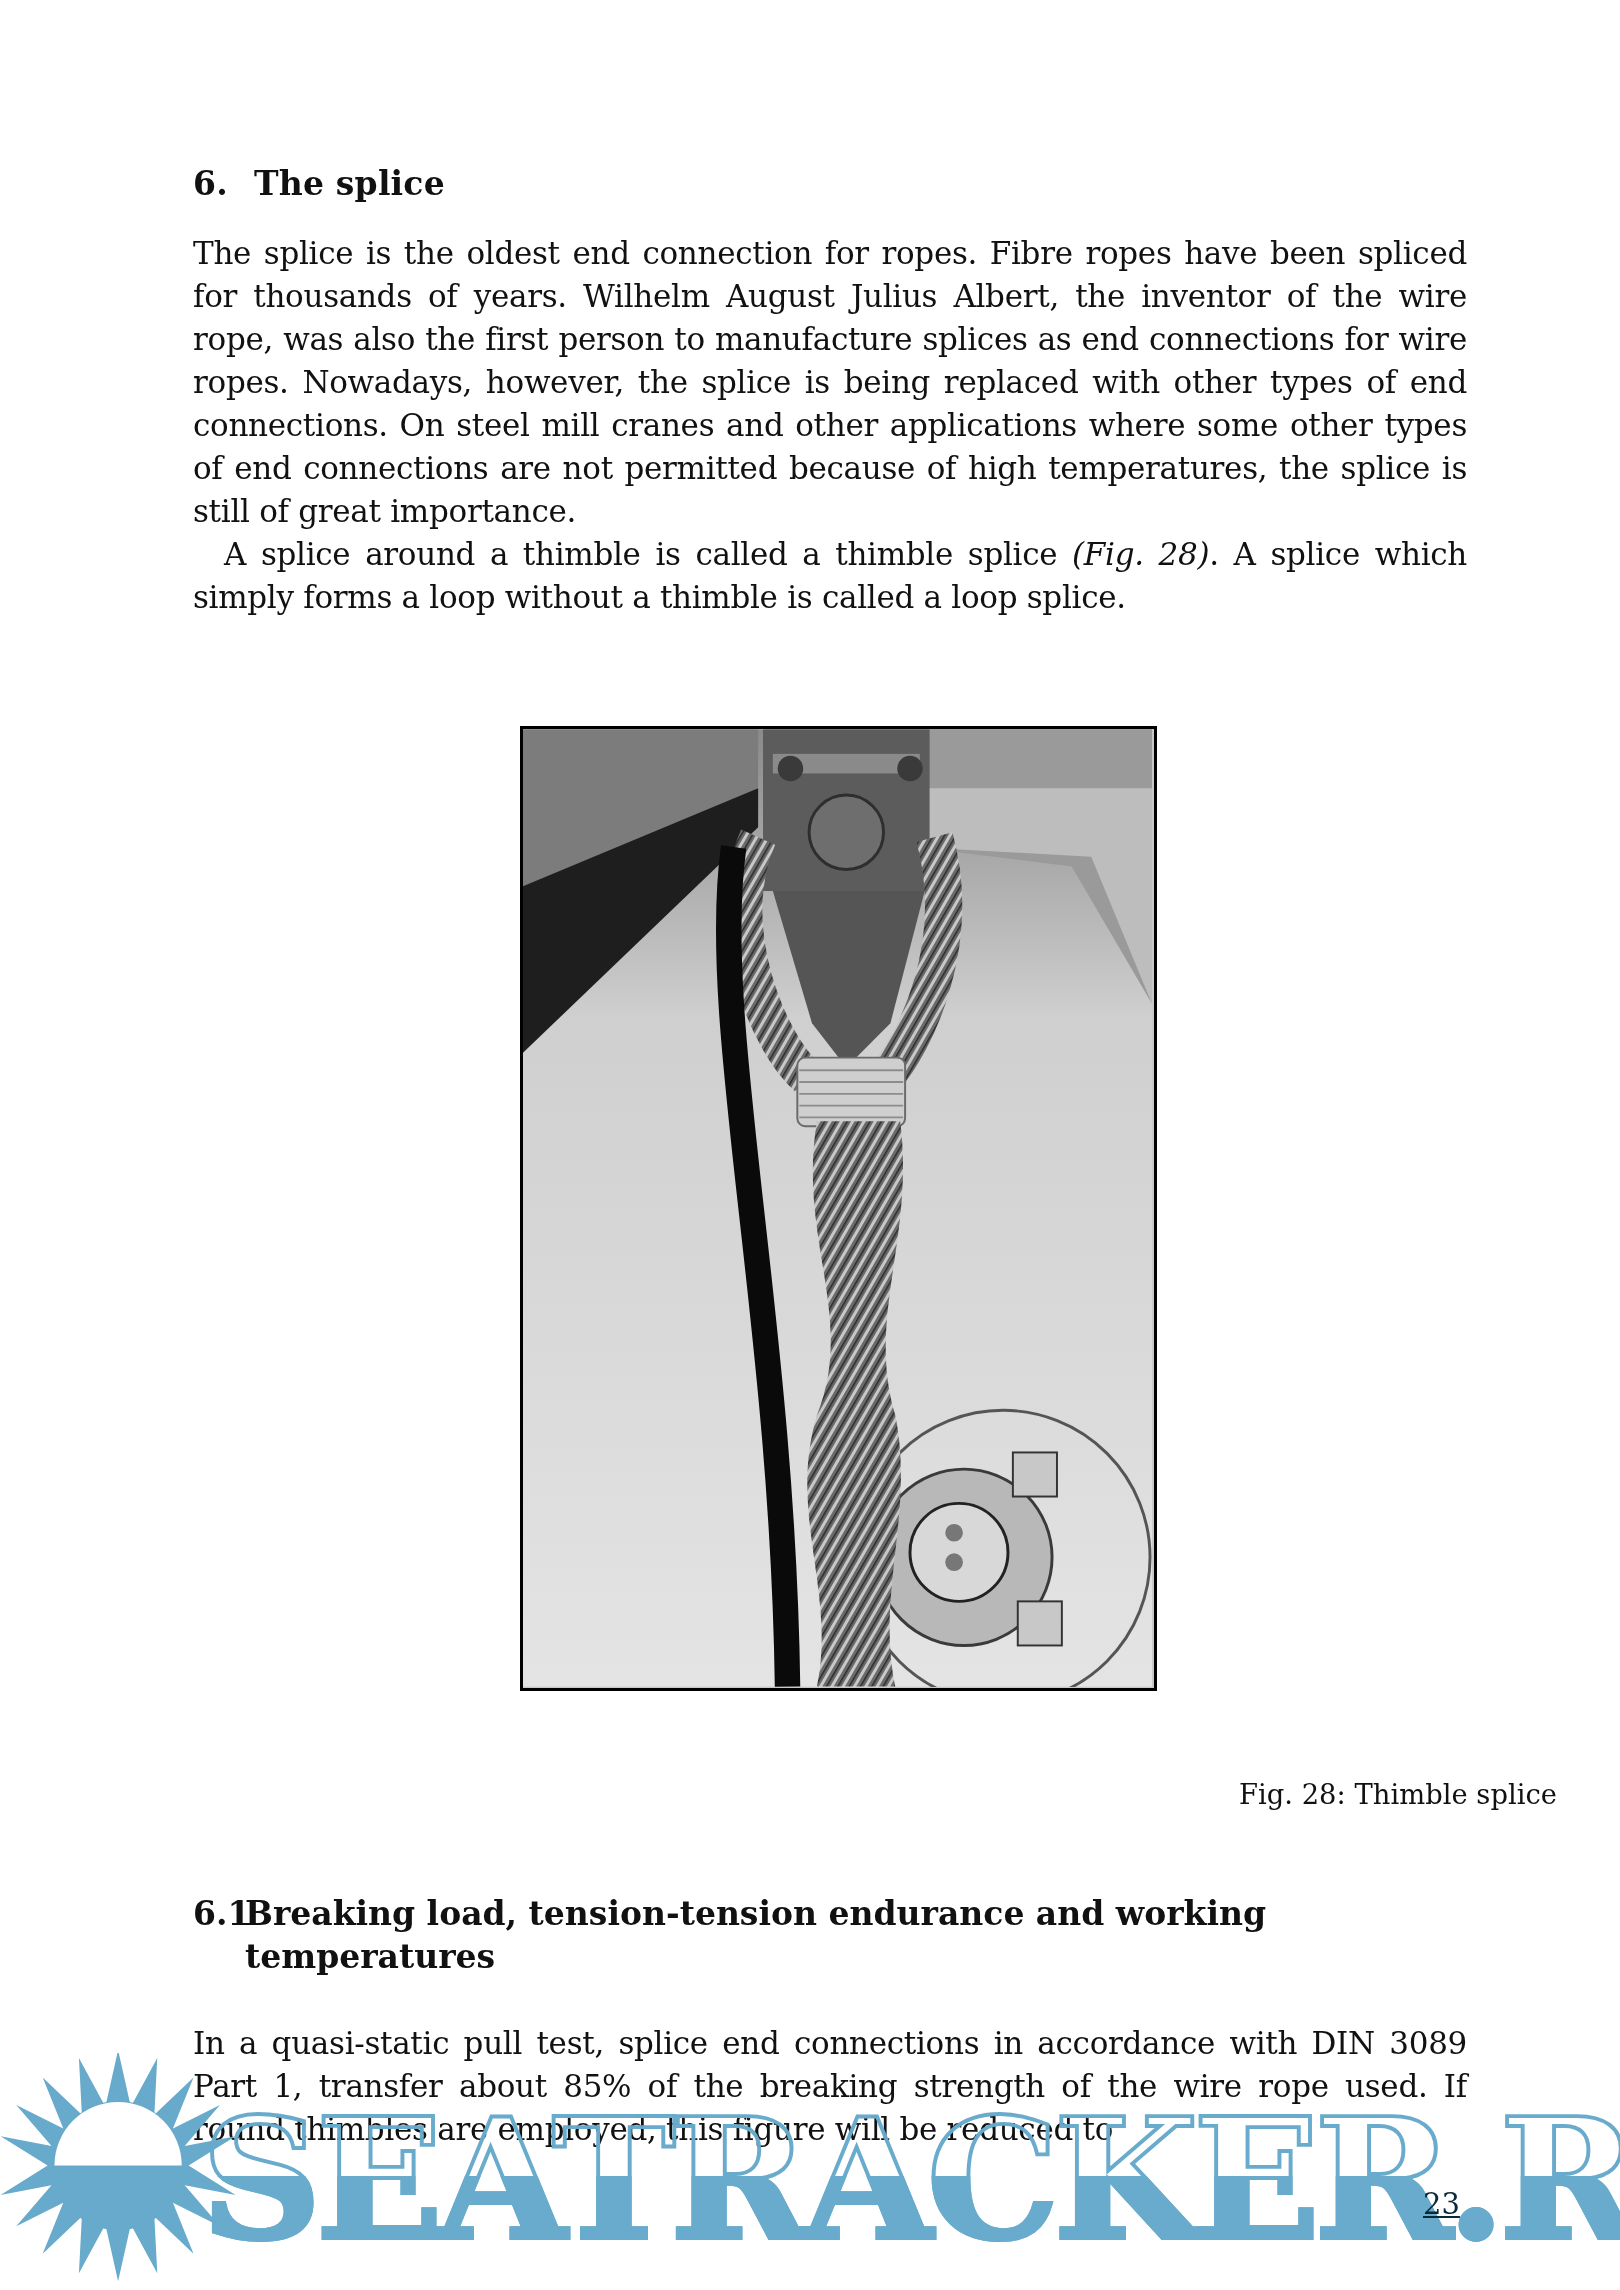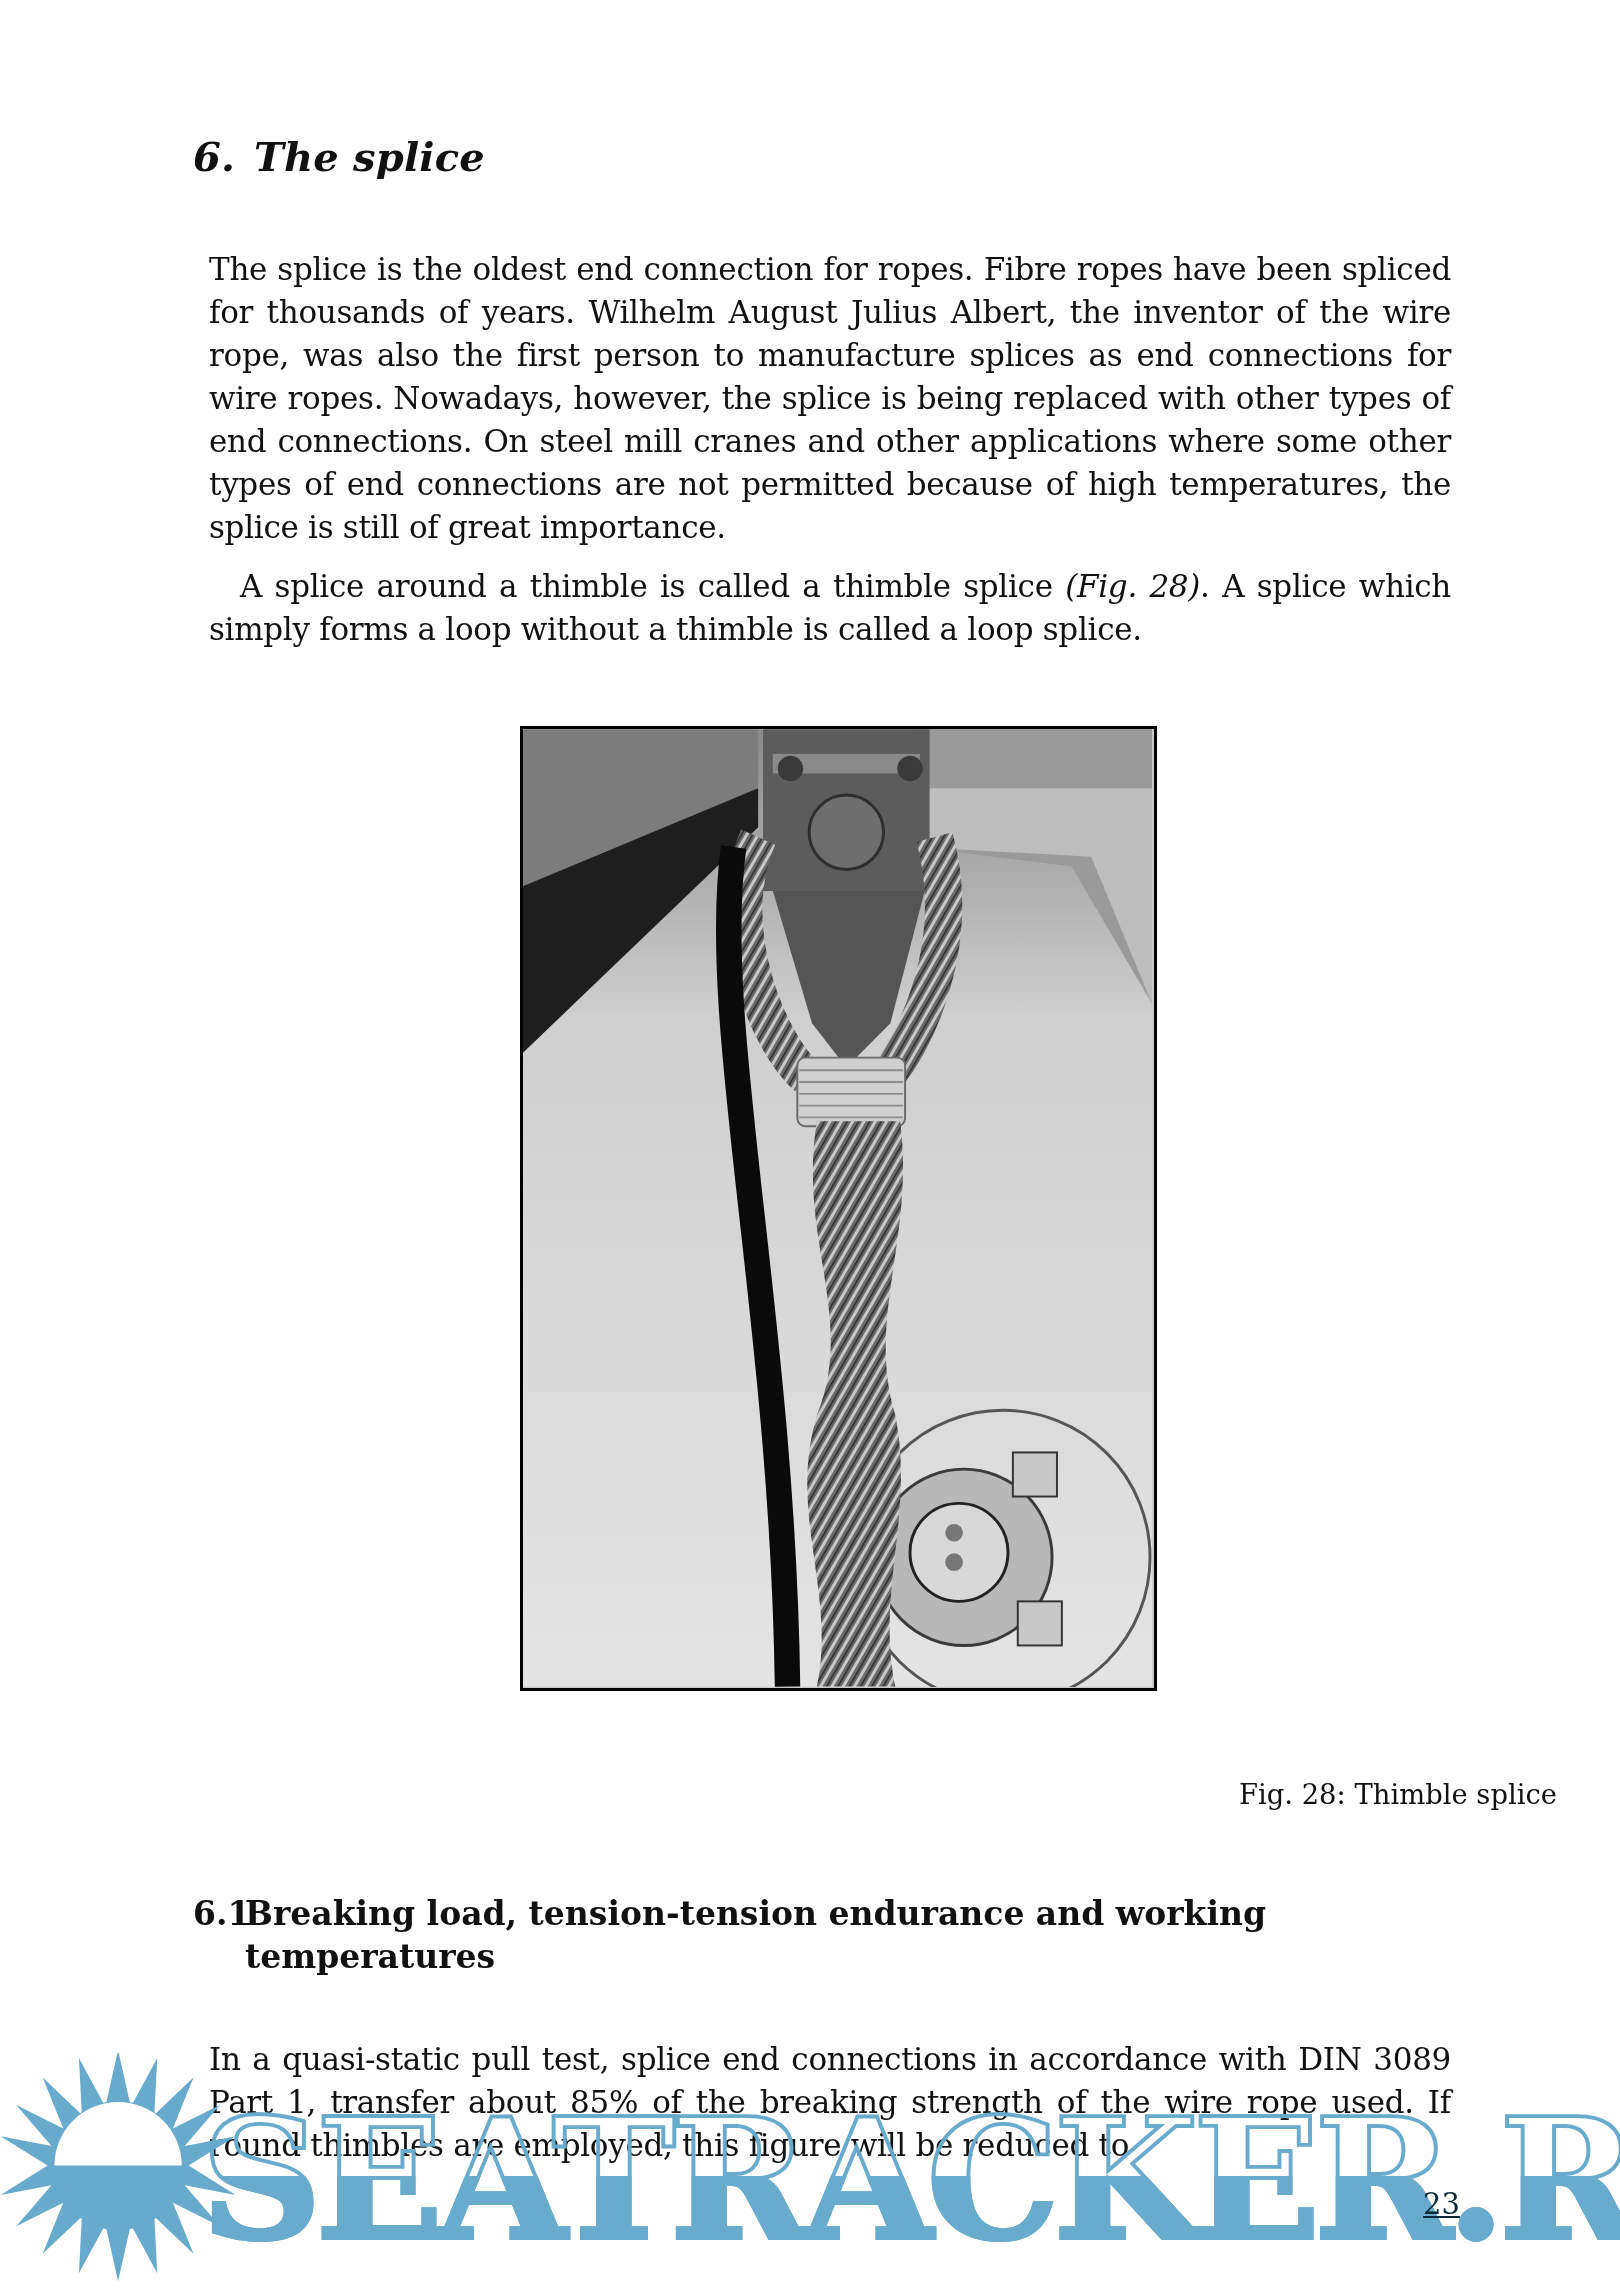--- a/index.html
+++ b/index.html
@@ -1,23 +1,23 @@
 <!DOCTYPE html>
 <html><head>
 <meta charset="utf-8">
 <style>
   html, body { margin: 0; padding: 0; background: #ffffff; }
   body { width: 1620px; height: 2291px; position: relative; overflow: hidden;
          font-family: "DejaVu Serif", "Liberation Serif", serif; color: #111; }
   .page { position: absolute; left: 0; top: 0; width: 1620px; height: 2291px; }
-  .h1 { position: absolute; left: 193px; top: 133px; font-size: 40px; font-weight: bold; letter-spacing: 0.2px; font-style: italic; }
+  .h1 { position: absolute; left: 193px; top: 164px; font-size: 33px; font-weight: bold; letter-spacing: 0.2px; }
   .h1 .num { display: inline-block; width: 61px; }
   .para { position: absolute; left: 193px; width: 1274px; font-size: 31px; line-height: 43px;
           text-align: justify; hyphens: manual; letter-spacing: -0.3px; }
-  .para p { margin: 16px; }
+  .para p { margin: 0; }
   .para p.indent { text-indent: 31px; }
   .para em { }
   .p1 { top: 232px; }
   .figure { position: absolute; left: 520px; top: 726px; width: 637px; height: 965px;
             border: 3.9px solid #000; box-sizing: border-box; overflow: hidden; background: #c9c9c9; }
   .caption { position: absolute; left: 0; width: 1532px; top: 1779px; text-align: right; font-size: 27.4px; padding-left: 25px; }
   .h2 { position: absolute; left: 193px; top: 1892px; font-size: 33px; font-weight: bold; line-height: 43px; width: 1274px; }
   .h2 .num { position: absolute; left: 0; top: 0; }
   .h2 .txt { display: block; margin-left: 52px; }
   .p2 { top: 2022px; }

